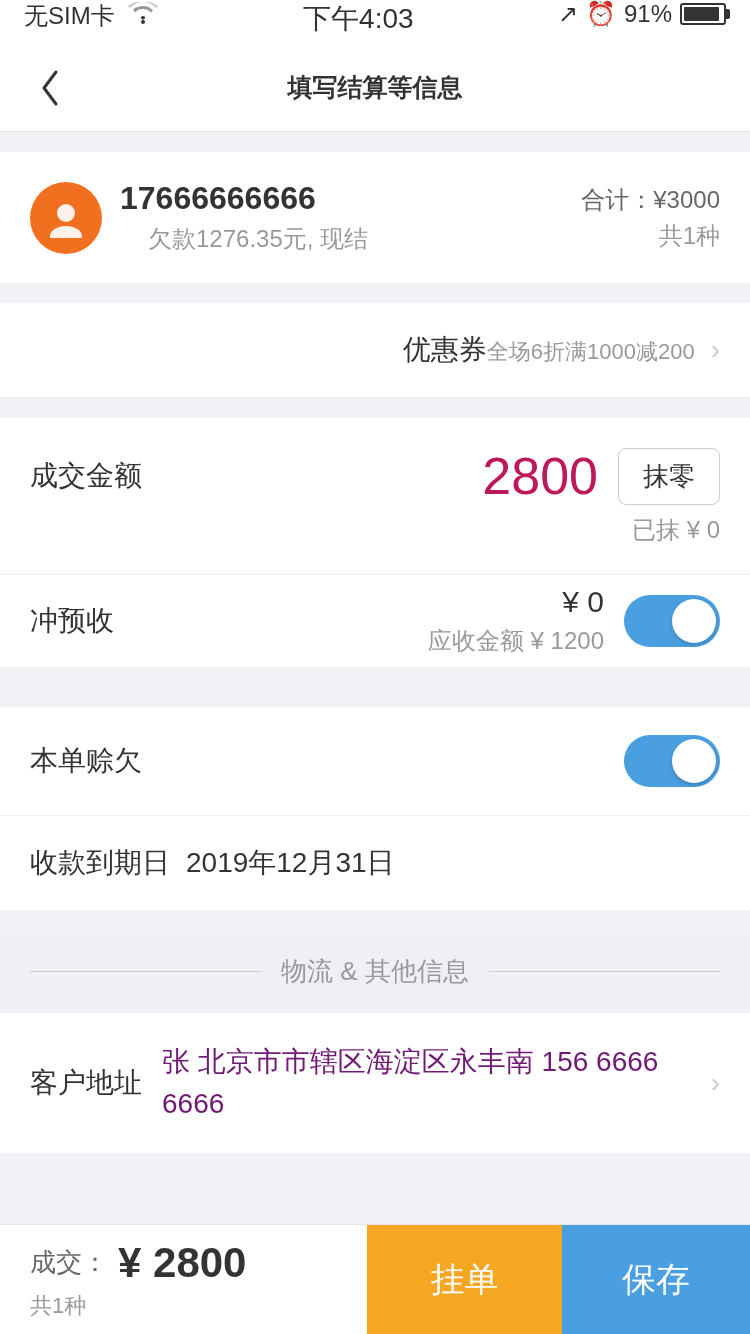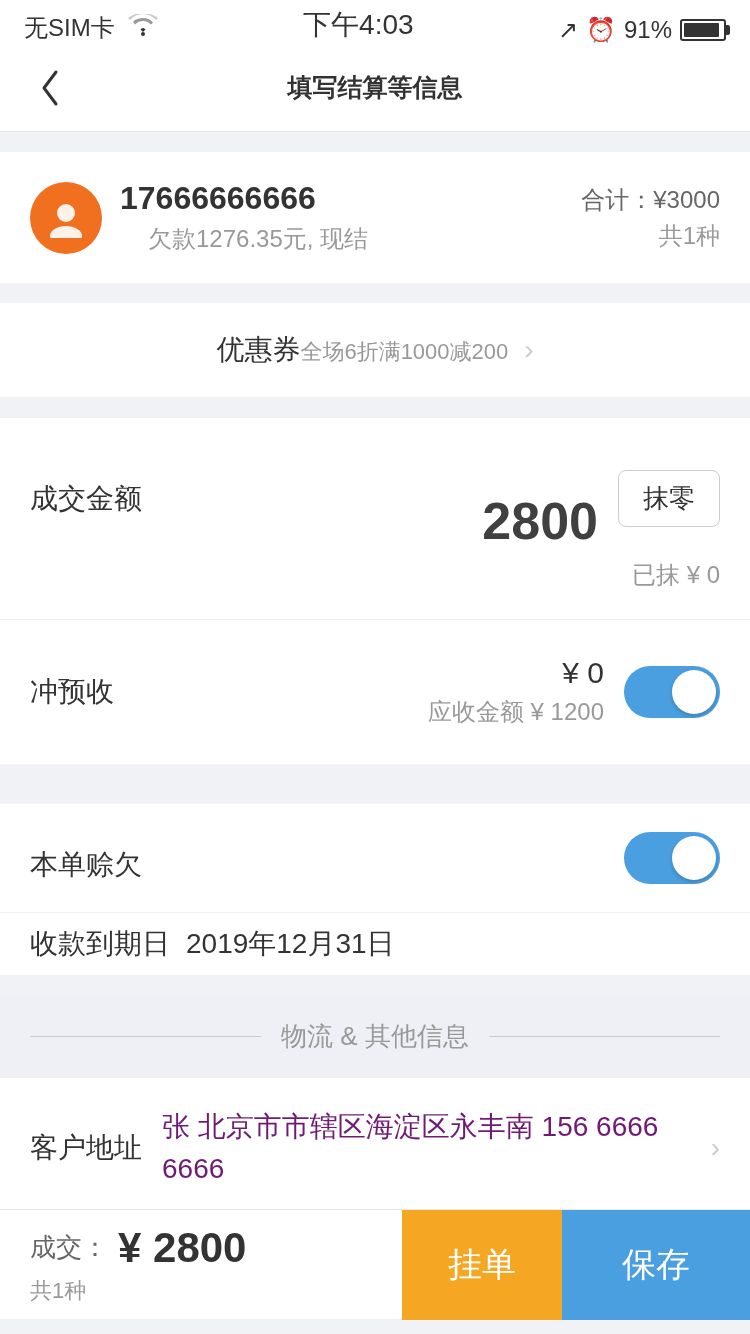--- a/index.html
+++ b/index.html
@@ -13,21 +13,21 @@
       color: #333;
       position: relative;
     }
 
     
     .status-bar {
       width: 100%;
       height: 44px;
       background: #fff;
       display: flex;
-      align-items: flex-end;
+      align-items: flex-start;
       justify-content: space-between;
       padding: 0 24px;
       font-size: 24px;
       color: #333;
     }
     .status-left { display: flex; align-items: center; gap: 12px; }
     .status-center { font-size: 28px; font-weight: 500; }
     .status-right { display: flex; align-items: center; gap: 8px; font-size: 24px; }
     .battery-icon { width: 46px; height: 22px; border: 2px solid #333; border-radius: 3px; position: relative; display: inline-flex; align-items: center; padding: 2px; }
     .battery-icon::after { content: ''; position: absolute; right: -6px; top: 50%; transform: translateY(-50%); width: 4px; height: 10px; background: #333; border-radius: 0 2px 2px 0; }
@@ -80,48 +80,48 @@
 
     
     .section-gap { height: 20px; background: #f0f2f5; }
 
     
     .row-item {
       background: #fff;
       padding: 28px 30px;
       display: flex;
       align-items: center;
-      justify-content: center;
+      justify-content: flex-end;
       border-bottom: 1px solid #f0f0f0;
     }
     .row-label { font-size: 28px; color: #333; }
     .row-right { display: flex; align-items: center; gap: 16px; }
     .coupon-amount { font-size: 32px; color: #f07020; font-weight: 500; }
     .coupon-desc { font-size: 22px; color: #999; margin-top: 4px; text-align: right; }
     .chevron-icon { color: #ccc; font-size: 28px; }
 
     
     .deal-section { background: #fff; padding: 28px 30px; }
     .deal-row { display: flex; align-items: center; justify-content: space-between; }
     .deal-label { font-size: 28px; color: #333; }
     .deal-right { display: flex; align-items: center; gap: 20px; }
-    .deal-amount { font-size: 52px; color: #404040; font-weight: 700; margin-top: 45px; }
+    .deal-amount { font-size: 52px; color: #be185d; font-weight: 400; }
     .round-btn {
       border: 1px solid #ccc;
       border-radius: 8px;
       padding: 10px 24px;
       font-size: 26px;
       color: #333;
       background: #fff;
       cursor: pointer;
     }
     .deal-sub { font-size: 24px; color: #999; text-align: right; margin-top: 8px; }
 
     
-    .prepay-section { background: #fff; padding: 36px 30px; border-top: 1px solid #f0f0f0; }
+    .prepay-section { background: #fff; padding: 10px 30px; border-top: 1px solid #f0f0f0; }
     .prepay-row { display: flex; align-items: center; justify-content: space-between; }
     .prepay-label { font-size: 28px; color: #333; }
     .prepay-right { display: flex; align-items: center; gap: 20px; }
     .prepay-amount-col { text-align: right; }
     .prepay-amount { font-size: 30px; color: #333; font-weight: 500; }
     .prepay-sub { font-size: 24px; color: #999; margin-top: 6px; }
 
     
     .toggle {
       width: 96px; height: 52px;
@@ -136,25 +136,25 @@
       position: absolute;
       width: 44px; height: 44px;
       background: #fff;
       border-radius: 50%;
       top: 4px; right: 4px;
       box-shadow: 0 2px 4px rgba(0,0,0,0.2);
       transition: all 0.2s;
     }
 
     
-    .debt-section { background: #fff; padding: 28px 30px; margin-top: 20px; display: flex; align-items: flex-end; justify-content: space-between; }
+    .debt-section { background: #fff; padding: 28px 30px; margin-top: 20px; display: flex; align-items: center; justify-content: space-between; }
     .debt-label { font-size: 28px; color: #333; }
 
     
-    .due-section { background: #fff; padding: 12px 30px; border-top: 1px solid #f0f0f0; display: flex; align-items: center; gap: 16px; }
+    .due-section { background: #fff; padding: 28px 30px; border-top: 1px solid #f0f0f0; display: flex; align-items: center; gap: 16px; }
     .due-label { font-size: 28px; color: #333; }
     .due-date { font-size: 28px; color: #333; }
 
     
     .logistics-divider {
       background: #eef0f5;
       padding: 24px 30px;
       display: flex;
       align-items: center;
       gap: 20px;
@@ -174,40 +174,40 @@
     .address-label { font-size: 28px; color: #333; flex-shrink: 0; }
     .address-content { flex: 1; font-size: 28px; color: #701a75; line-height: 1.5; }
     .address-chevron { color: #ccc; font-size: 28px; }
 
     
     .bottom-space { height: 200px; background: #f0f2f5; }
 
     
     .bottom-bar {
       position: fixed;
-      bottom: 15px;
+      bottom: 0;
       left: 0;
       width: 750px;
       height: 110px;
       background: #fff;
       display: flex;
       align-items: center;
       border-top: 1px solid #e8e8e8;
     }
     .bottom-info {
       flex: 1;
       padding: 0 30px;
     }
     .bottom-deal-row { display: flex; align-items: center; gap: 10px; }
     .bottom-deal-label { font-size: 26px; color: #666; }
     .bottom-deal-amount { font-size: 42px; color: #333; font-weight: 600; }
     .bottom-count { font-size: 22px; color: #999; margin-top: 4px; }
     .btn-hang {
       height: 110px;
-      width: 160px;
+      width: 195px;
       background: #f5a623;
       display: flex;
       align-items: center;
       justify-content: center;
       font-size: 34px;
       color: #fff;
       font-weight: 500;
       cursor: pointer;
     }
     .btn-save {

